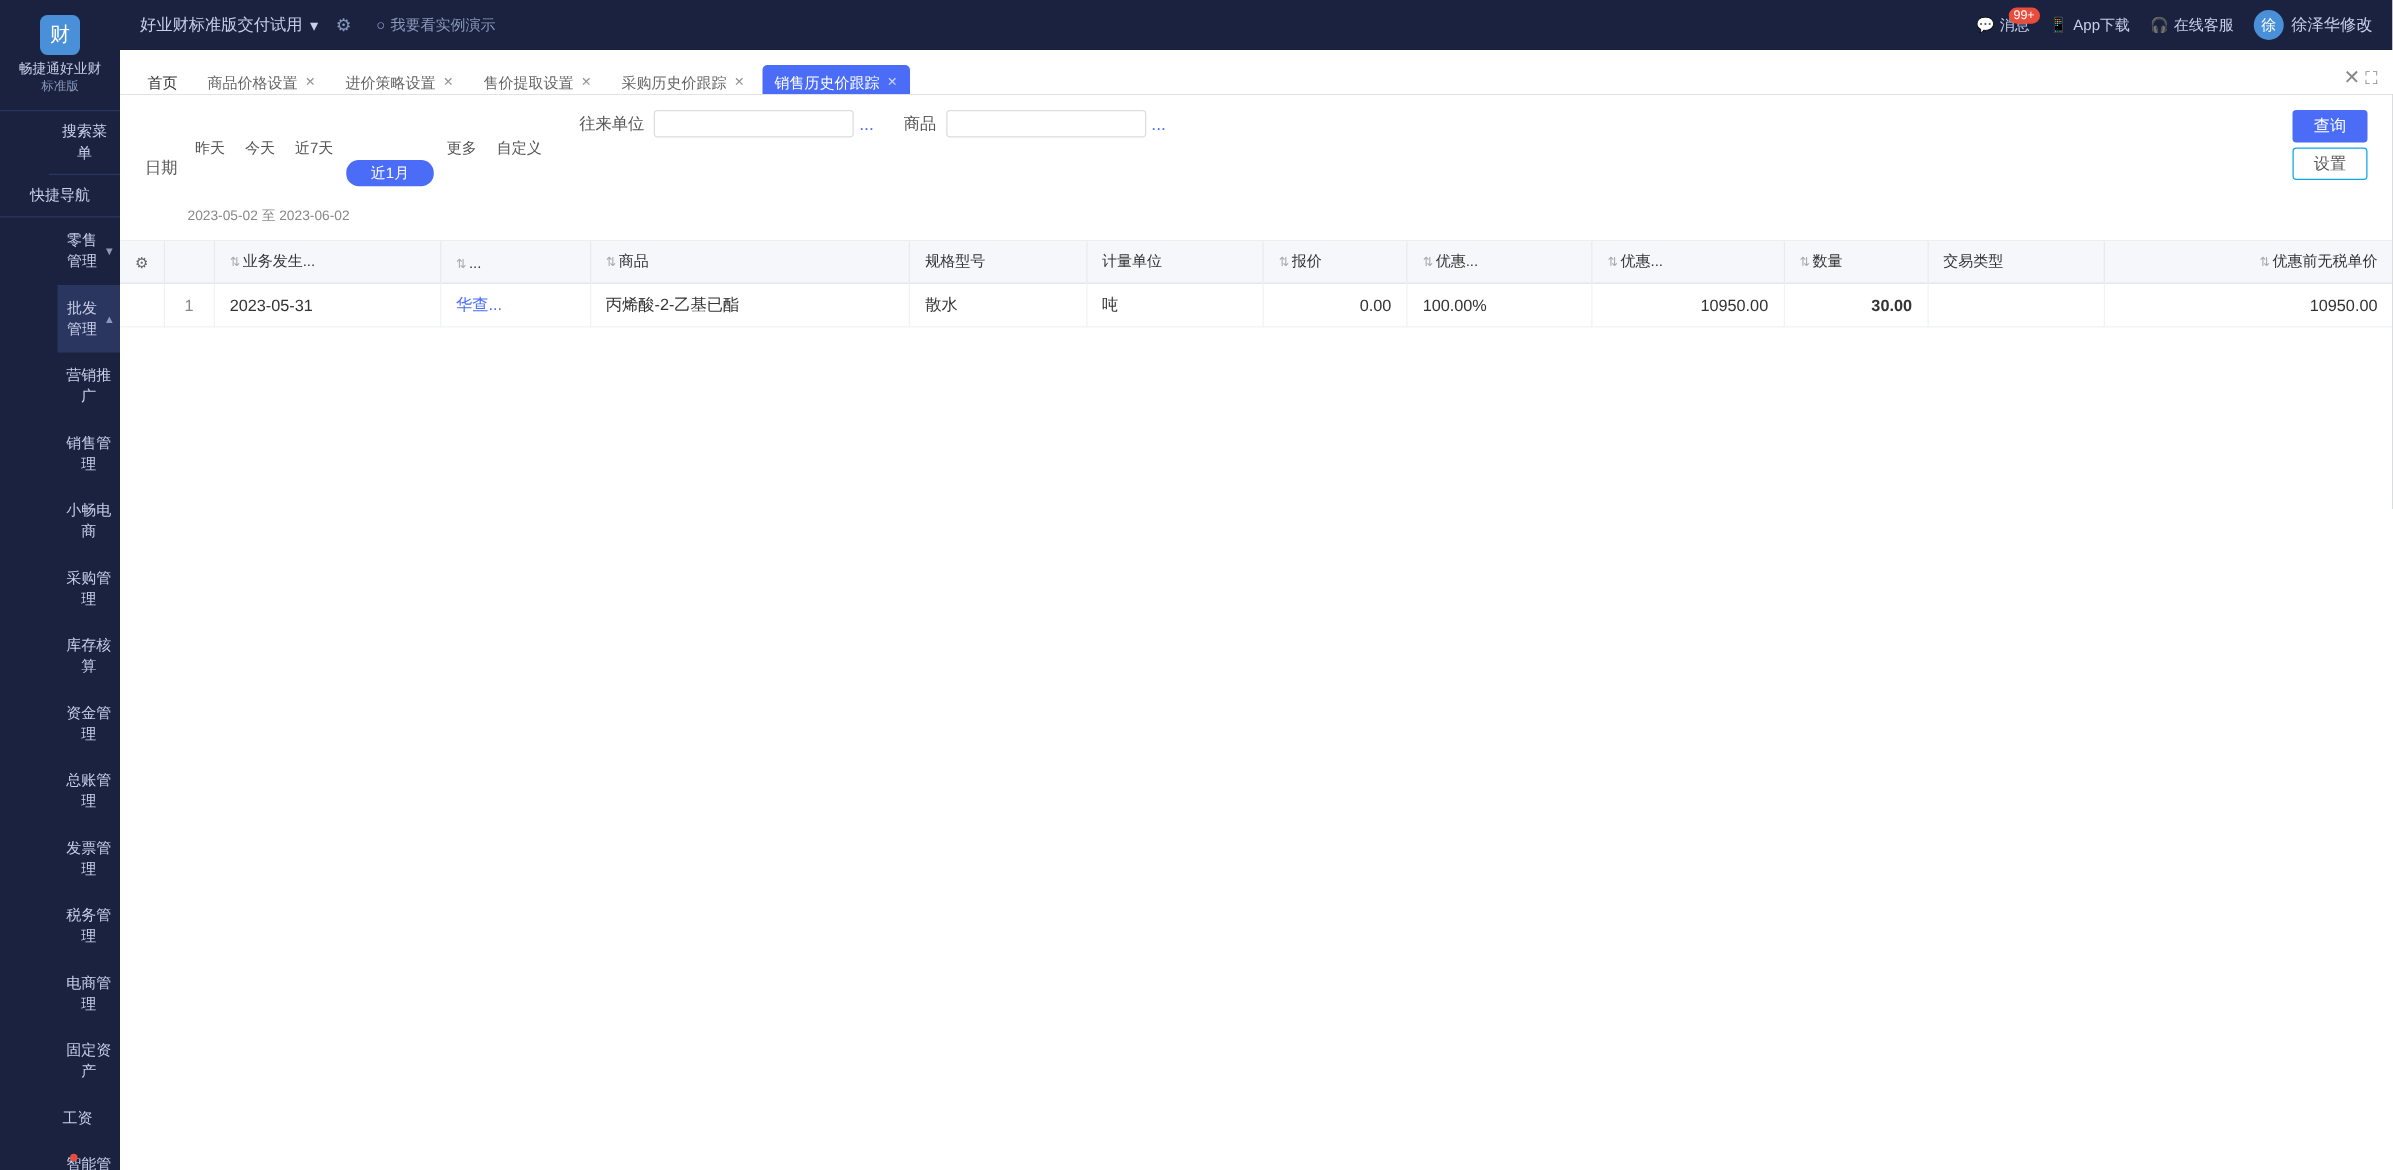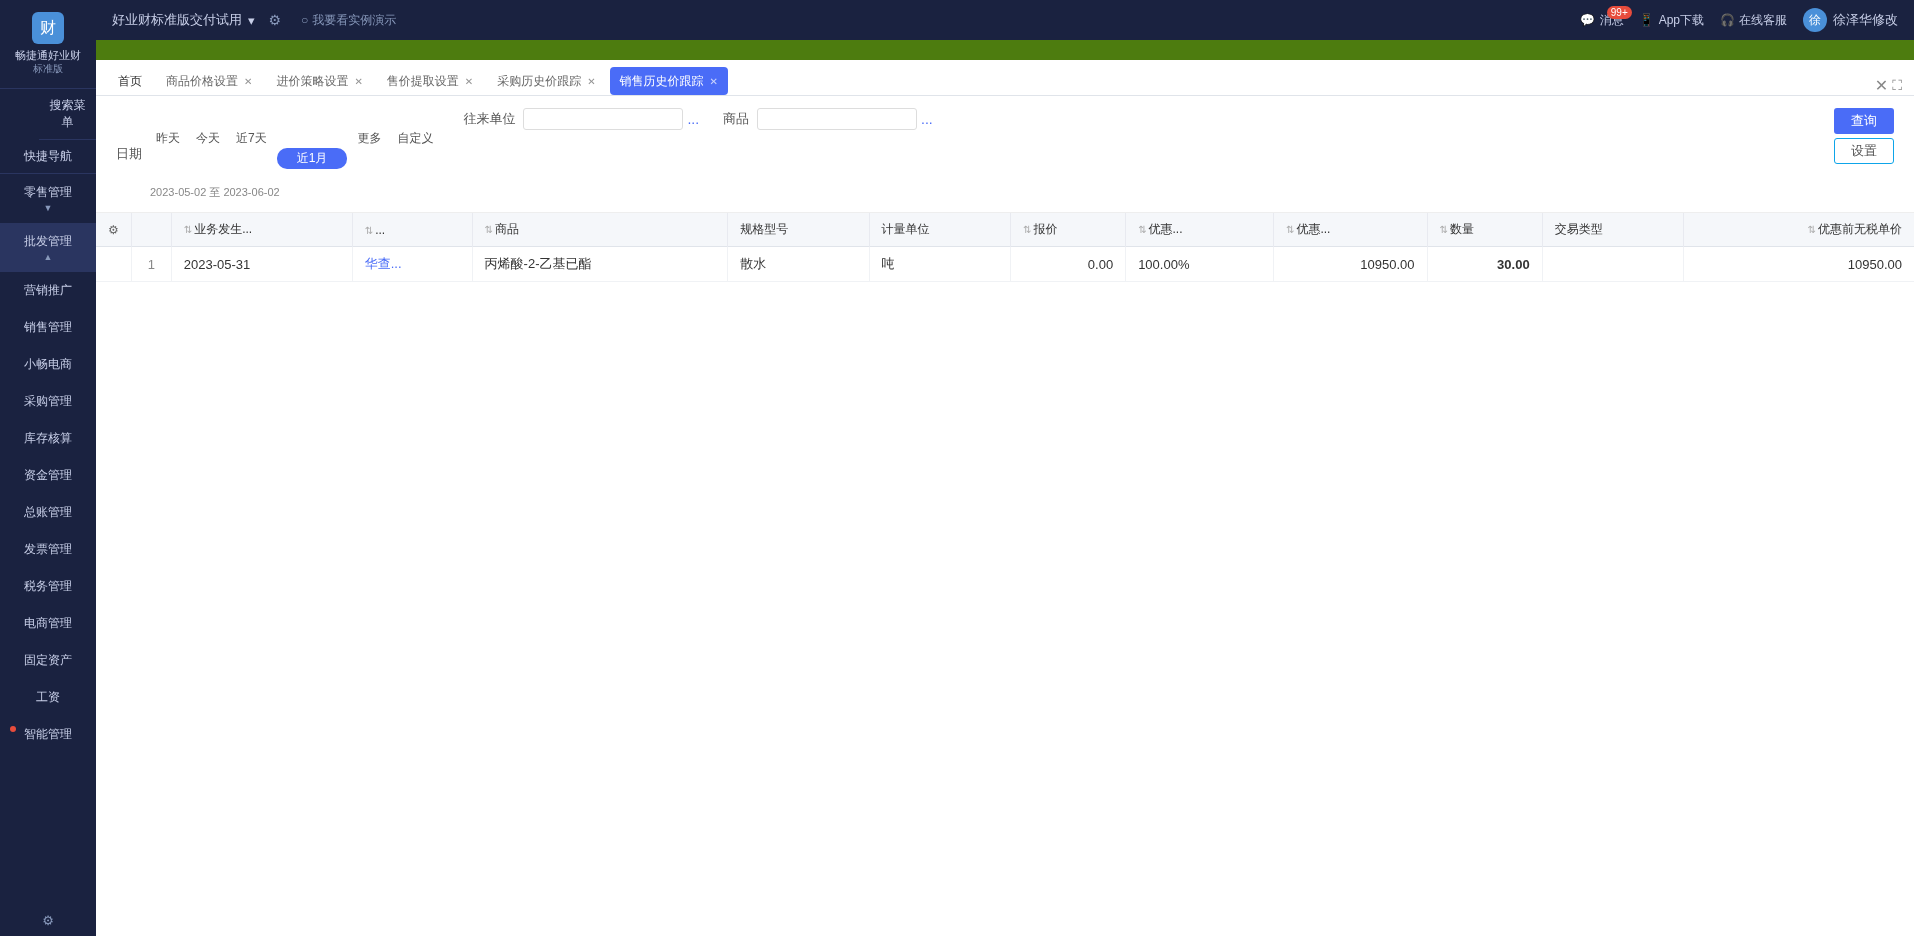--- a/index.html
+++ b/index.html
@@ -58,24 +58,25 @@
       cursor: pointer;
       border-bottom: 1px solid #2a3560;
     }
     .sidebar-item {
       padding: 10px 4px;
       text-align: center;
       font-size: 12px;
       color: #c8cfe8;
       cursor: pointer;
       display: flex;
-      flex-direction: column;
+      flex-direction: row;
       align-items: center;
       gap: 2px;
       position: relative;
+      margin-left: 46px;
     }
     .sidebar-item .dot {
       width: 6px; height: 6px;
       background: #e74c3c;
       border-radius: 50%;
       position: absolute;
       left: 10px;
       top: 10px;
     }
     .sidebar-arrow {
@@ -89,21 +90,21 @@
       text-align: center;
       cursor: pointer;
       color: #8899bb;
     }
 
     
     .main {
       flex: 1;
       display: flex;
       flex-direction: column;
-      background: #4d7c0f;
+      background: #737373;
       overflow: hidden;
     }
 
     
     .header {
       background: #1a2240;
       display: flex;
       align-items: center;
       padding: 0 16px;
       height: 40px;
@@ -172,28 +173,27 @@
       align-items: center;
       justify-content: center;
       color: white;
       font-size: 12px;
     }
 
     
     .tabbar {
       background: white;
       display: flex;
-      align-items: flex-end;
-      padding: 0 12px;
+      align-items: flex-start;
+      padding: 12px 12px;
       height: 36px;
       border-bottom: 1px solid #e0e4ea;
       flex-shrink: 0;
       overflow-x: auto;
       gap: 4px;
-      margin-top: 20px;
     }
     .tabbar::-webkit-scrollbar { height: 0; }
     .tab {
       display: flex;
       align-items: center;
       gap: 4px;
       padding: 0 10px;
       height: 28px;
       border-radius: 4px;
       cursor: pointer;

